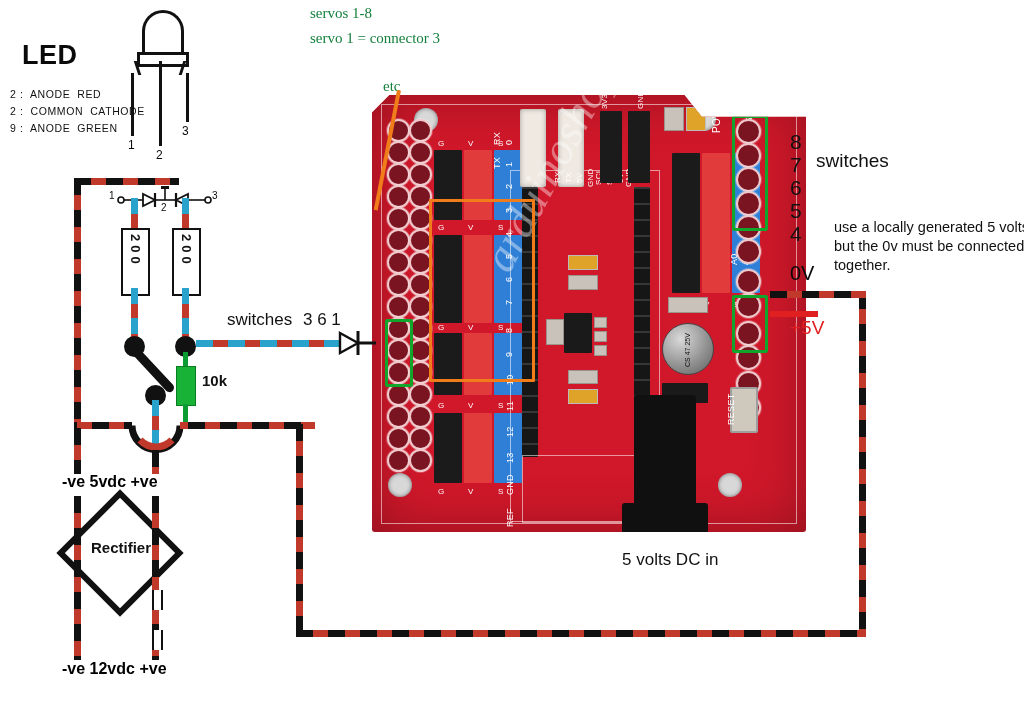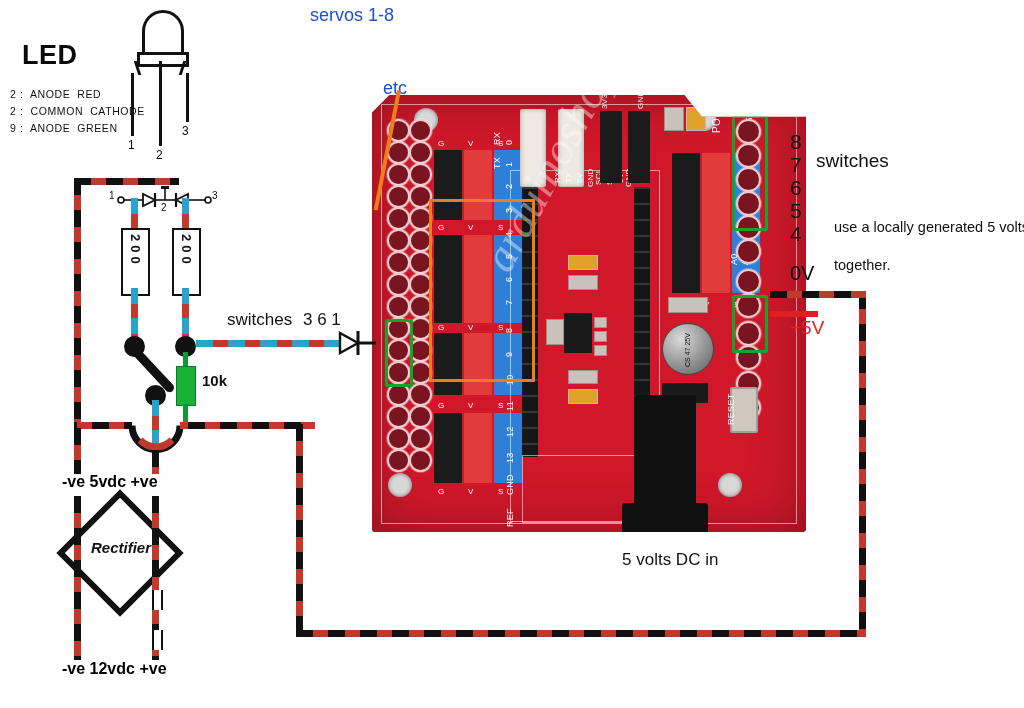--- a/index.html
+++ b/index.html
@@ -6,21 +6,21 @@
   body{width:1024px;height:708px;overflow:hidden;font-family:"Liberation Sans",sans-serif;}
   #root{position:relative;width:1024px;height:708px;background:#fff;}
 
   
   .abs{position:absolute;}
 
   
   .t{position:absolute;white-space:pre;color:#0a0a0a;font-family:"Liberation Sans",sans-serif;}
   .led-title{font-size:27px;font-weight:bold;letter-spacing:.5px;}
   .led-legend{font-size:10.5px;font-family:"Liberation Sans",sans-serif;letter-spacing:.6px;color:#111;}
-  .servo-txt{font-size:18px;color:#1d4ed8;font-family:Liberation Sans, sans-serif;}
+  .servo-txt{font-size:15px;color:#15803d;font-family:Liberation Serif, serif;}
   .note{font-size:14.5px;color:#111;}
   .bignum{font-size:21px;color:#111;}
   .lbl{font-size:17px;color:#111;}
   .lbl-red{font-size:17px;color:#e02020;}
   .bold-lbl{font-size:17px;font-weight:bold;color:#000;}
   .sw-lbl{font-size:17px;color:#111;}
   .res-lbl{font-size:15px;font-weight:bold;color:#111;}
 
   
   .wire-h{position:absolute;height:7px;
@@ -106,20 +106,21 @@
   <div class="leg" style="left:131px;top:73px;width:3px;height:63px;"></div>
   <div class="leg" style="left:159px;top:61px;width:3px;height:85px;"></div>
   <div class="leg" style="left:181px;top:61px;width:3px;height:14px;transform:skewX(-18deg);"></div>
   <div class="leg" style="left:186px;top:73px;width:3px;height:49px;"></div>
 
   <div class="t" style="left:128px;top:138px;font-size:12px;">1</div>
   <div class="t" style="left:156px;top:148px;font-size:12px;">2</div>
   <div class="t" style="left:182px;top:124px;font-size:12px;">3</div>
 
   <div class="t servo-txt" style="left:310px;top:5px;">servos 1-8</div>
+  <div class="t servo-txt" style="left:310px;top:30px;">servo 1 = connector 3</div>
   <div class="t servo-txt" style="left:383px;top:78px;">etc</div>
 
   <div class="pcb" style="left:372px;top:95px;width:434px;height:437px;
        clip-path:polygon(0 4%,4% 0,72% 0,76% 5%,100% 5%,100% 100%,0 100%);">
 
     <div class="pcb-silk" style="left:9px;top:9px;width:414px;height:418px;"></div>
 
     <div class="hole" style="left:42px;top:13px;width:24px;height:24px;"></div>
     <div class="hole" style="left:320px;top:12px;width:24px;height:24px;"></div>
     <div class="hole" style="left:16px;top:378px;width:24px;height:24px;"></div>
@@ -316,20 +317,21 @@
   <div class="whitesmudge" style="left:806px;top:128px;width:18px;height:170px;opacity:.95;"></div>
 
   <div class="t bignum" style="left:790px;top:130px;">8</div>
   <div class="t bignum" style="left:790px;top:153px;">7</div>
   <div class="t bignum" style="left:790px;top:176px;">6</div>
   <div class="t bignum" style="left:790px;top:199px;">5</div>
   <div class="t bignum" style="left:790px;top:222px;">4</div>
   <div class="t lbl" style="left:816px;top:150px;font-size:19px;">switches</div>
 
   <div class="t note" style="left:834px;top:219px;">use a locally generated 5 volts</div>
+  <div class="t note" style="left:834px;top:238px;">but the 0v must be connected</div>
   <div class="t note" style="left:834px;top:257px;">together.</div>
 
   <div class="t" style="left:790px;top:262px;font-size:20px;">0V</div>
   <div class="t lbl-red" style="left:790px;top:317px;font-size:19px;">+5V</div>
 
   <div class="t note" style="left:622px;top:550px;font-size:17px;">5 volts DC in</div>
 
   <div style="position:absolute;left:770px;top:291px;width:36px;height:6px;background:#111;"></div>
   <div style="position:absolute;left:770px;top:311px;width:48px;height:6px;background:#e02020;"></div>
 
@@ -401,21 +403,21 @@
     <line x1="22" y1="3" x2="22" y2="27" stroke="#111" stroke-width="3"></line>
     <line x1="22" y1="15" x2="40" y2="15" stroke="#111" stroke-width="3"></line>
   </svg>
   <div class="t sw-lbl" style="left:227px;top:310px;">switches</div>
   <div class="t sw-lbl" style="left:303px;top:310px;">3 6 1</div>
 
   <div class="t bold-lbl" style="left:62px;top:473px;font-size:16px;">-ve 5vdc +ve</div>
   <div class="t bold-lbl" style="left:62px;top:660px;font-size:16px;">-ve 12vdc +ve</div>
 
   <div class="diamond" style="left:75px;top:508px;width:78px;height:78px;"></div>
-  <div class="diamond-lbl" style="left:91px;top:539px;font-style:italic;">Rectifier</div>
+  <div class="diamond-lbl" style="left:91px;top:539px;">Rectifier</div>
 
   <div class="wire-v" style="left:74px;top:428px;height:46px;"></div>
   <div class="wire-v" style="left:74px;top:496px;height:164px;"></div>
   <div class="wire-v" style="left:152px;top:450px;height:24px;"></div>
   <div class="wire-v" style="left:152px;top:496px;height:164px;"></div>
 
   <div style="position:absolute;left:152px;top:590px;width:7px;height:20px;background:#fff;border-left:2px solid #111;border-right:2px solid #111;"></div>
   <div style="position:absolute;left:152px;top:630px;width:7px;height:20px;background:#fff;border-left:2px solid #111;border-right:2px solid #111;"></div>
 
   <div class="wire-v" style="left:296px;top:424px;height:212px;"></div>

